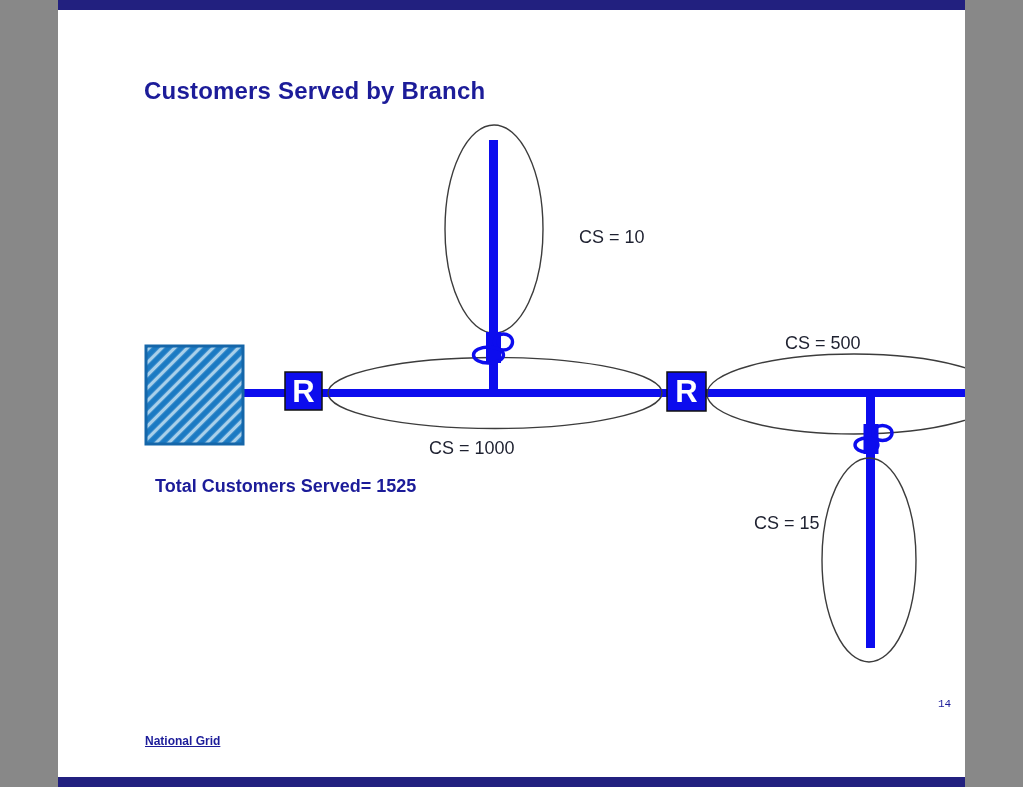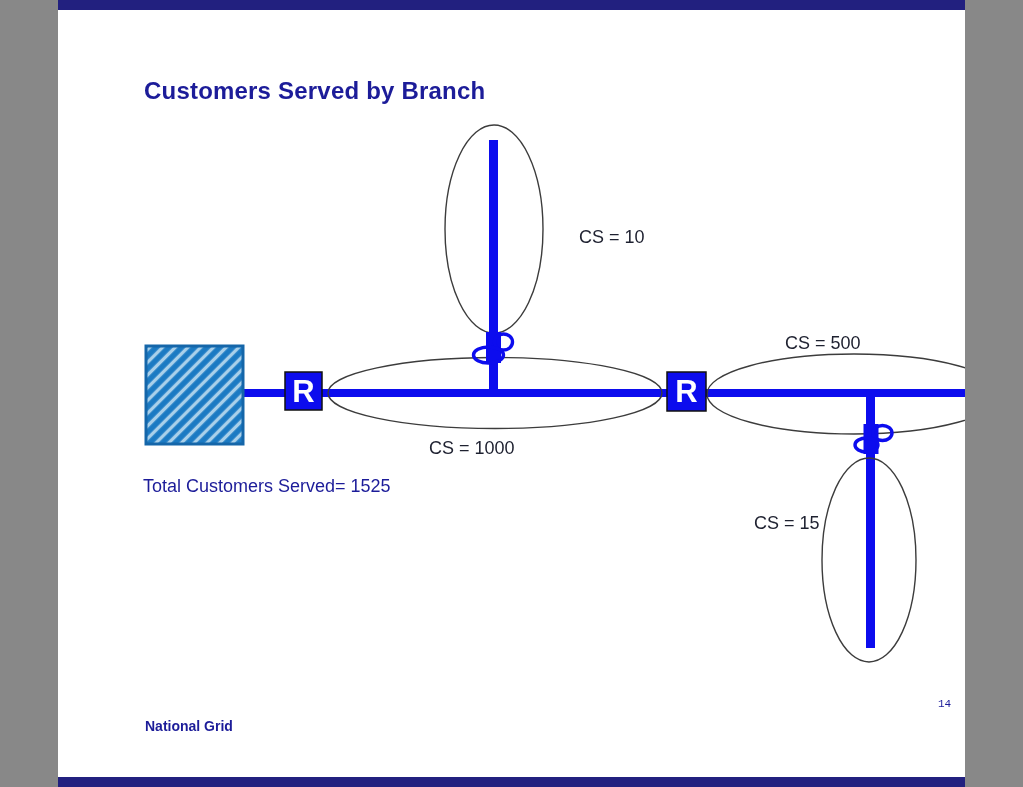--- a/index.html
+++ b/index.html
@@ -32,26 +32,26 @@
   .cs-trunk{left:371px;top:439px;}
   .cs-right{left:727px;top:334px;}
   .cs-bottom{left:696px;top:514px;}
   .r-label{
     position:absolute;display:flex;align-items:center;justify-content:center;
     color:#ffffff;font-weight:bold;font-size:31px;line-height:1;
   }
   .r1{left:227px;top:372px;width:37px;height:38px;}
   .r2{left:609px;top:372px;width:39px;height:39px;}
   .total-text{
-    position:absolute;left:85px;top:476px;
-    font-size:18px;font-weight:normal;color:#1C1C99;white-space:nowrap;
+    position:absolute;left:97px;top:476px;
+    font-size:18px;font-weight:bold;color:#1C1C99;white-space:nowrap;
   }
   .footer-company{
-    position:absolute;left:87px;top:718px;
-    font-size:14px;font-weight:bold;color:#1C1C99;white-space:nowrap;
+    position:absolute;left:87px;top:734px;
+    font-size:12px;font-weight:bold;color:#1C1C99;white-space:nowrap;text-decoration:underline;
   }
   .footer-page{
     position:absolute;left:880px;top:698px;width:60px;
     text-align:left;font-size:11px;color:#1C1C99;font-family:Liberation Mono, monospace;
   }
 </style>
 </head>
 <body>
 
 <div class="slide">

